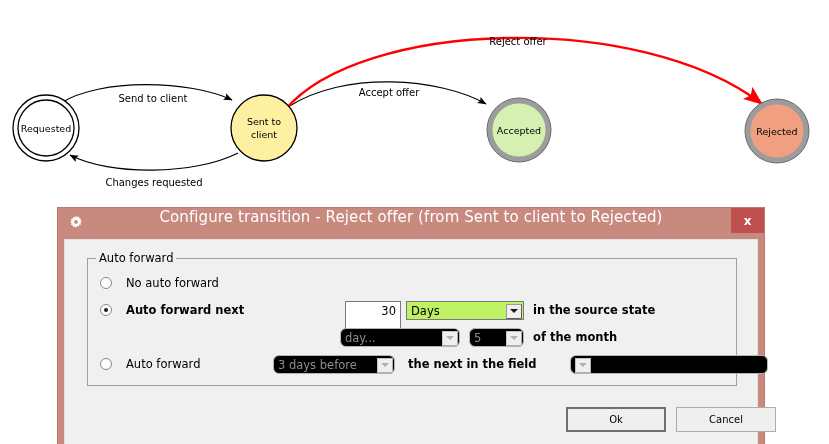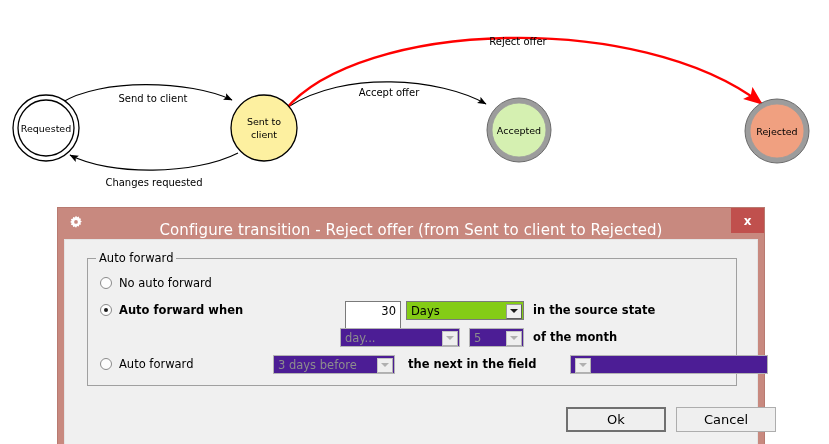--- a/index.html
+++ b/index.html
@@ -32,21 +32,21 @@
     width:708px;height:245px;
     background:#c8897f;
     border:1px solid #b87a70;
     box-sizing:border-box;
     box-shadow:0 0 0 0 rgba(0,0,0,0);
   }
   #titlebar{
     position:relative;
     height:31px;
     background:#c8897f;
-    display:flex;align-items:flex-end;
+    display:flex;align-items:flex-start;
   }
   #gear-icon{
     position:absolute;left:9px;top:6px;width:18px;height:18px;
   }
   #dialog-title{
     width:100%;
     text-align:center;
     font-size:15px;
     color:#ffffff;
     letter-spacing:0.1px;
@@ -92,21 +92,21 @@
     left:0;width:100%;height:22px;
     display:flex;align-items:center;
   }
   .row.r1{top:13px;}
   .row.r2{top:40px;}
   .row.r3{top:67px;}
   .row.r4{top:94px;}
 
   .radio-wrap{
     position:absolute;left:12px;
-    display:flex;align-items:center;gap:7px;
+    display:flex;align-items:center;gap:14px;
     height:22px;
   }
   .radio{
     width:12px;height:12px;border-radius:50%;
     border:1px solid #8a8a8a;
     background:#fdfdfd;
     box-sizing:border-box;
     position:relative;
     flex:0 0 auto;
     cursor:pointer;
@@ -131,21 +131,21 @@
     box-sizing:border-box;
     font-size:11.5px;color:#000;
     text-align:right;
     padding:1px 4px 0 0;
     line-height:17px;
     font-family:"DejaVu Sans","Liberation Sans",sans-serif;
   }
   .combo{
     position:absolute;
     height:19px;
-    background:#84cc16;
+    background:#bef264;
     border:1px solid #7a7a7a;
     box-sizing:border-box;
     font-size:11.5px;color:#000;
     padding:1px 0 0 4px;
     line-height:17px;
     display:flex;align-items:center;
     cursor:pointer;
   }
   .combo .txt{flex:1;overflow:hidden;white-space:nowrap;}
   .combo .arrow{
@@ -159,40 +159,41 @@
     flex:0 0 auto;
   }
   .combo .arrow i{
     display:block;
     width:0;height:0;
     border-left:4px solid transparent;
     border-right:4px solid transparent;
     border-top:4px solid #1a1a1a;
   }
   .combo.disabled{
-    background:#4c1d95;
+    background:#000000;
     border-color:#b4b4b4;
     color:#8d8d8d;
     cursor:default;
+    border-radius:6px;
   }
   .combo.disabled .arrow{
     background:#efefef;
     border-color:#c4c4c4;
     border-right-color:#b0b0b0;border-bottom-color:#b0b0b0;
   }
   .combo.disabled .arrow i{border-top-color:#b0b0b0;}
 
   
   .dlg-btn{
     position:absolute;
     width:100px;height:25px;
     background:#efefef;
     border:1px solid #adadad;
     box-sizing:border-box;
-    font-size:13px;color:#000;
+    font-size:10px;color:#000;
     display:flex;align-items:center;justify-content:center;
     cursor:pointer;
     font-family:"DejaVu Sans","Liberation Sans",sans-serif;
   }
   .dlg-btn.default{
     border:2px solid #707070;
   }
 </style>
 </head>
 <body>
@@ -273,21 +274,21 @@
       <div class="row r1">
         <span class="radio-wrap">
           <span class="radio"></span>
           <span class="radio-label">No auto forward</span>
         </span>
       </div>
 
       <div class="row r2">
         <span class="radio-wrap">
           <span class="radio checked"></span>
-          <span class="radio-label bold">Auto forward when</span>
+          <span class="radio-label bold">Auto forward next</span>
         </span>
         <span class="num-input" style="left:257px;top:2px;">30</span>
         <span class="combo" style="left:318px;top:2px;width:118px;">
           <span class="txt">Days</span>
           <span class="arrow">
               <i></i>
             </span>
         </span>
         <span class="static-text" style="left:445px;top:4px;">in the source state</span>
       </div>

